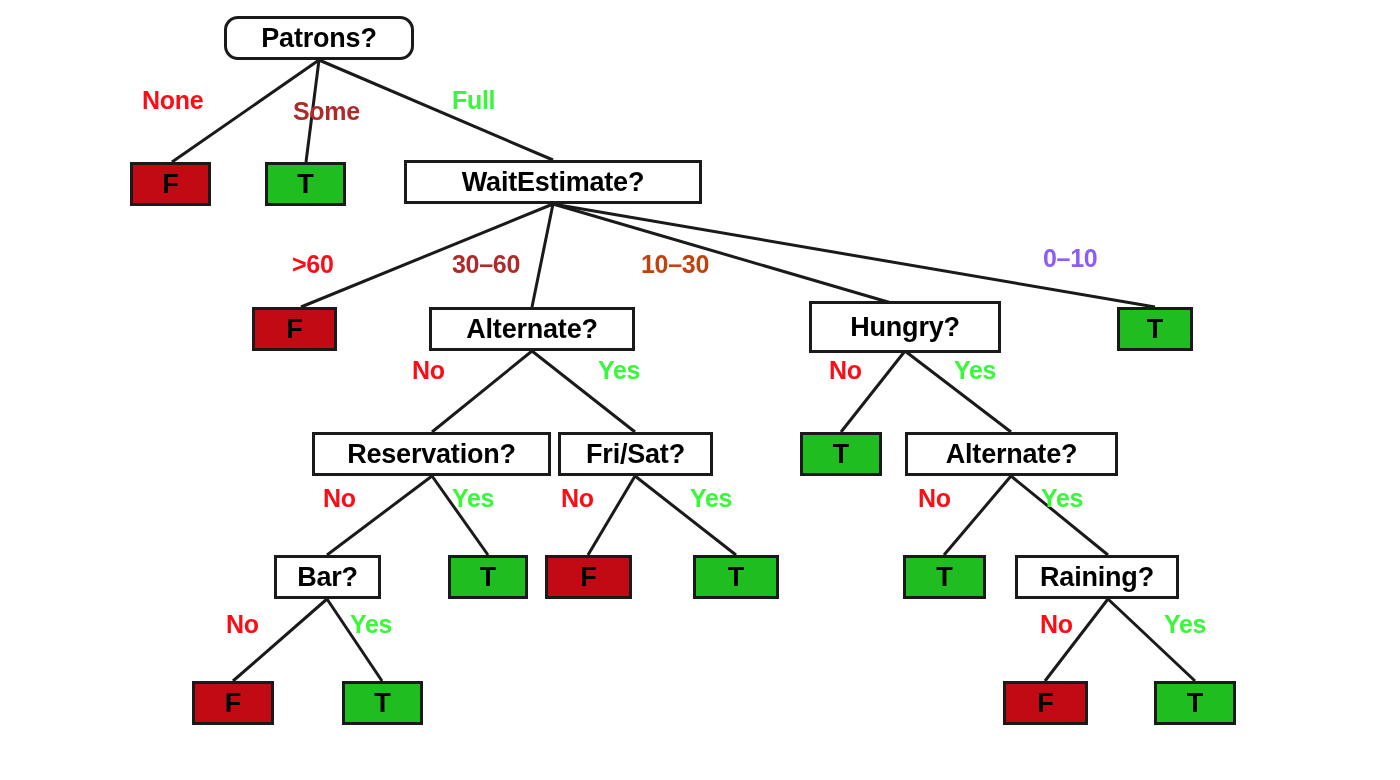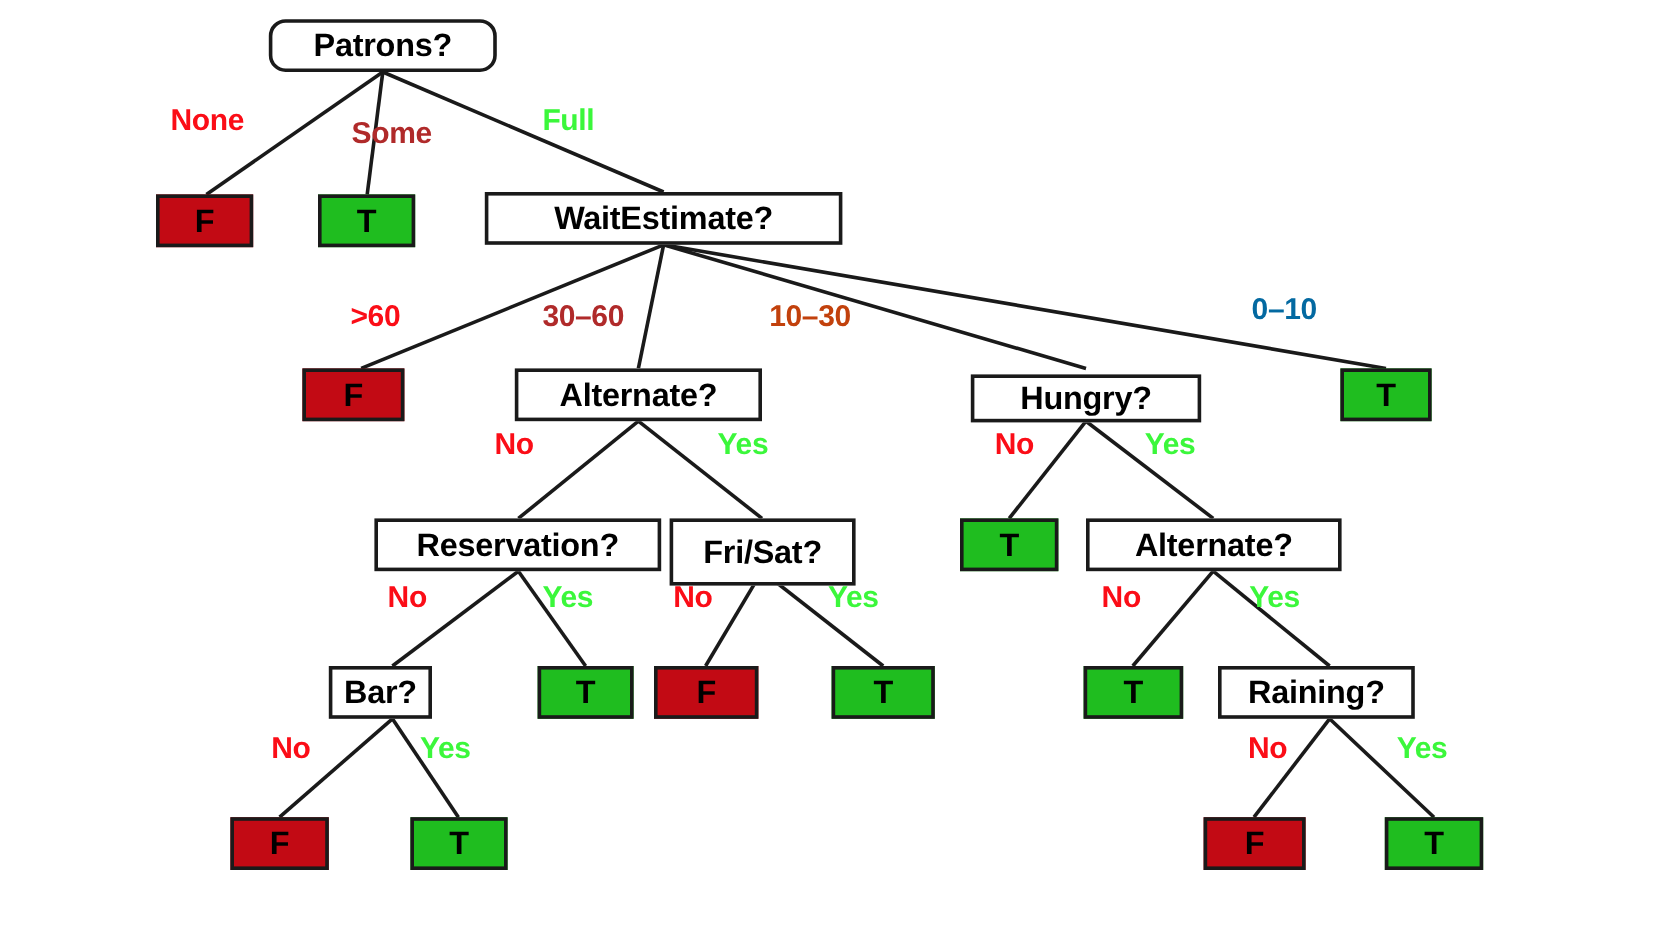--- a/index.html
+++ b/index.html
@@ -86,46 +86,46 @@
       <line x1="1108" y1="599" x2="1195" y2="681" stroke="#1a1a1a" stroke-width="3" stroke-linecap="butt"></line>
     </svg>
 
   <div id="nodes-layer">
       <div class="node internal" style="left: 224px; top: 16px; width: 190px; height: 44px; border-radius: 14px;">Patrons?</div>
       <div class="node leaf f" style="left: 130px; top: 162px; width: 81px; height: 44px;">F</div>
       <div class="node leaf t" style="left: 265px; top: 162px; width: 81px; height: 44px;">T</div>
       <div class="node internal" style="left: 404px; top: 160px; width: 298px; height: 44px;">WaitEstimate?</div>
       <div class="node leaf f" style="left: 252px; top: 307px; width: 85px; height: 44px;">F</div>
       <div class="node internal" style="left: 429px; top: 307px; width: 206px; height: 44px;">Alternate?</div>
-      <div class="node internal" style="left: 809px; top: 312px; width: 192px; height: 40px;">Hungry?</div>
+      <div class="node internal" style="left: 809px; top: 301px; width: 192px; height: 52px;">Hungry?</div>
       <div class="node leaf t" style="left: 1117px; top: 307px; width: 76px; height: 44px;">T</div>
       <div class="node internal" style="left: 312px; top: 432px; width: 239px; height: 44px;">Reservation?</div>
-      <div class="node internal" style="left: 558px; top: 432px; width: 155px; height: 56px;">Fri/Sat?</div>
+      <div class="node internal" style="left: 558px; top: 432px; width: 155px; height: 44px;">Fri/Sat?</div>
       <div class="node leaf t" style="left: 800px; top: 432px; width: 82px; height: 44px;">T</div>
       <div class="node internal" style="left: 905px; top: 432px; width: 213px; height: 44px;">Alternate?</div>
-      <div class="node internal" style="left: 274px; top: 555px; width: 86px; height: 44px;">Bar?</div>
+      <div class="node internal" style="left: 274px; top: 555px; width: 107px; height: 44px;">Bar?</div>
       <div class="node leaf t" style="left: 448px; top: 555px; width: 80px; height: 44px;">T</div>
       <div class="node leaf f" style="left: 545px; top: 555px; width: 87px; height: 44px;">F</div>
       <div class="node leaf t" style="left: 693px; top: 555px; width: 86px; height: 44px;">T</div>
       <div class="node leaf t" style="left: 903px; top: 555px; width: 83px; height: 44px;">T</div>
       <div class="node internal" style="left: 1015px; top: 555px; width: 164px; height: 44px;">Raining?</div>
       <div class="node leaf f" style="left: 192px; top: 681px; width: 82px; height: 44px;">F</div>
       <div class="node leaf t" style="left: 342px; top: 681px; width: 81px; height: 44px;">T</div>
       <div class="node leaf f" style="left: 1003px; top: 681px; width: 85px; height: 44px;">F</div>
       <div class="node leaf t" style="left: 1154px; top: 681px; width: 82px; height: 44px;">T</div>
     </div>
 
   <div id="labels-layer">
       <div class="edge-label" style="left: 142px; top: 88px; color: rgb(251, 13, 23);">None</div>
       <div class="edge-label" style="left: 293px; top: 99px; color: rgb(176, 42, 42);">Some</div>
       <div class="edge-label" style="left: 452px; top: 88px; color: rgb(59, 247, 59);">Full</div>
       <div class="edge-label" style="left: 292px; top: 252px; color: rgb(251, 13, 23);">&gt;60</div>
       <div class="edge-label" style="left: 428px; top: 252px; color: rgb(176, 42, 42); margin-left: 24px;">30–60</div>
       <div class="edge-label" style="left: 641px; top: 252px; color: #c2410c;">10–30</div>
-      <div class="edge-label" style="left: 1043px; top: 246px; color: #0369a1;">0–10</div>
+      <div class="edge-label" style="left: 1043px; top: 246px; color: #8b5cf6;">0–10</div>
       <div class="edge-label" style="left: 412px; top: 358px; color: rgb(251, 13, 23);">No</div>
       <div class="edge-label" style="left: 598px; top: 358px; color: rgb(59, 247, 59);">Yes</div>
       <div class="edge-label" style="left: 829px; top: 358px; color: rgb(251, 13, 23);">No</div>
       <div class="edge-label" style="left: 954px; top: 358px; color: rgb(59, 247, 59);">Yes</div>
       <div class="edge-label" style="left: 323px; top: 486px; color: rgb(251, 13, 23);">No</div>
       <div class="edge-label" style="left: 452px; top: 486px; color: rgb(59, 247, 59);">Yes</div>
       <div class="edge-label" style="left: 561px; top: 486px; color: rgb(251, 13, 23);">No</div>
       <div class="edge-label" style="left: 690px; top: 486px; color: rgb(59, 247, 59);">Yes</div>
       <div class="edge-label" style="left: 918px; top: 486px; color: rgb(251, 13, 23);">No</div>
       <div class="edge-label" style="left: 1041px; top: 486px; color: rgb(59, 247, 59);">Yes</div>

